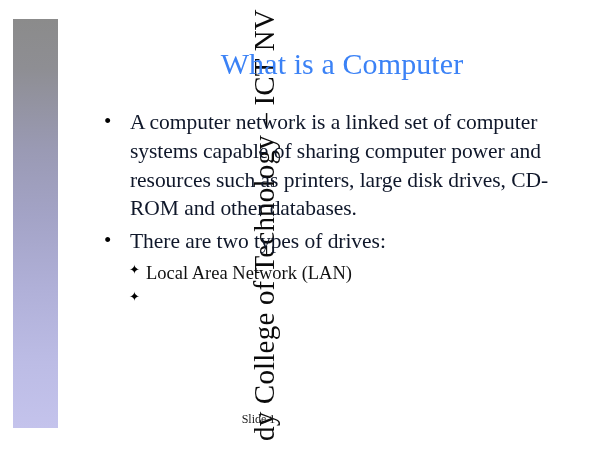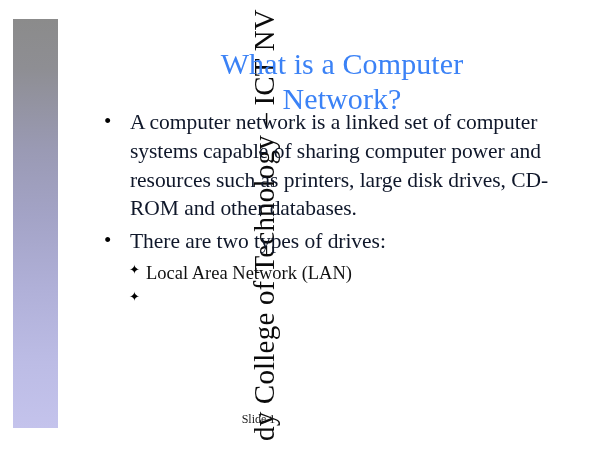--- a/index.html
+++ b/index.html
@@ -150,21 +150,20 @@
 <div class="slide">
 
   <div class="sidebar"></div>
 
   <div class="sidebar-text-layer">
     <div class="sidebar-text">dy College of Technology – ICT NV</div>
   </div>
 
   <div class="title">
     <div>What is a Computer</div>
-    <div>Network?</div>
   </div>
 
   <div class="body-area">
 
     <div class="bullet-row">
       <span class="bullet-marker">•</span>
       <span class="bullet-text">A computer network is a linked set of computer systems capable of sharing computer power and resources such as printers, large disk drives, CD-ROM and other databases.</span>
     </div>
 
     <div class="bullet-row">

